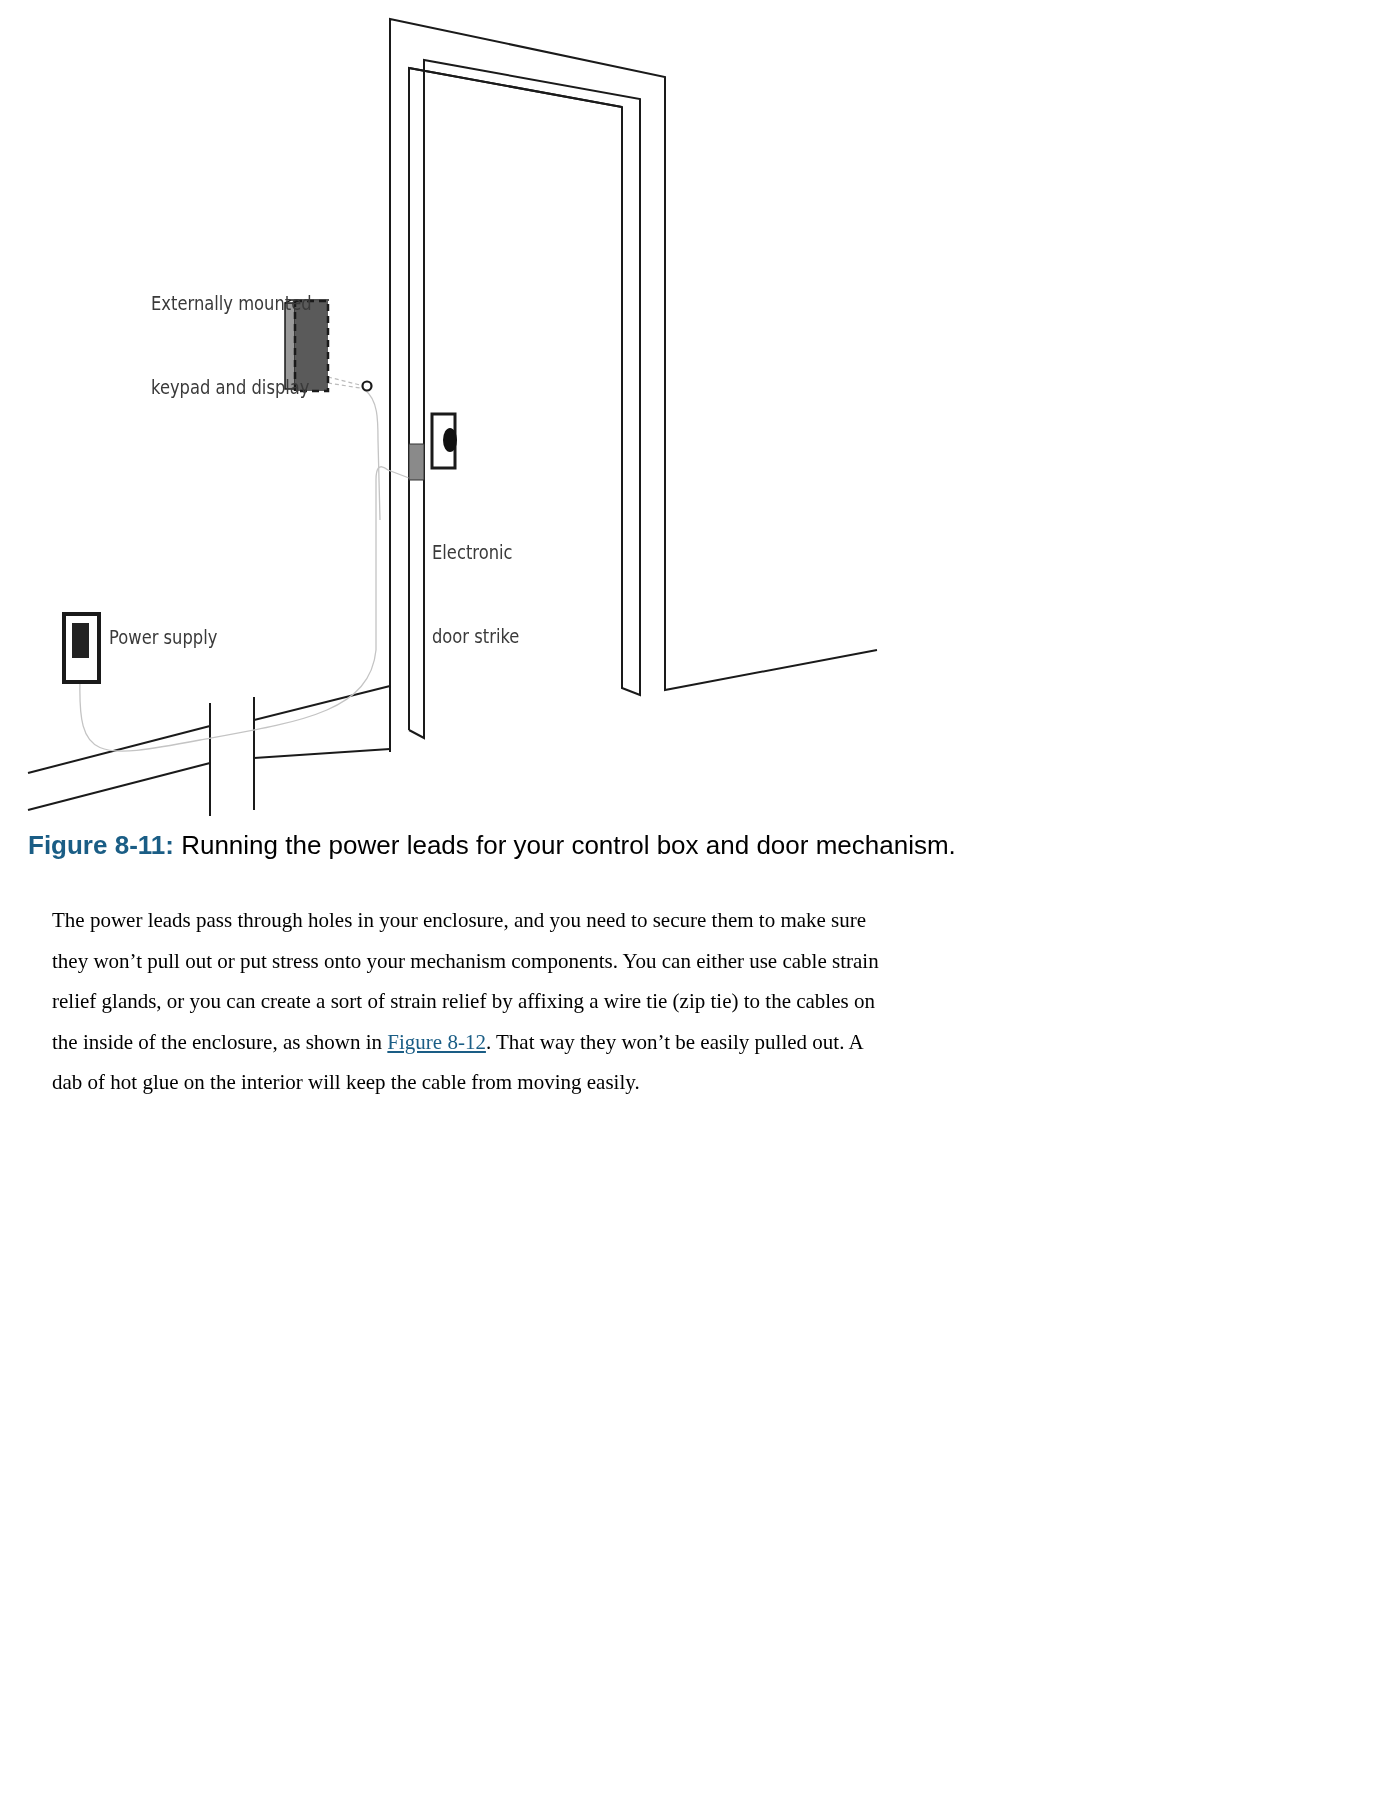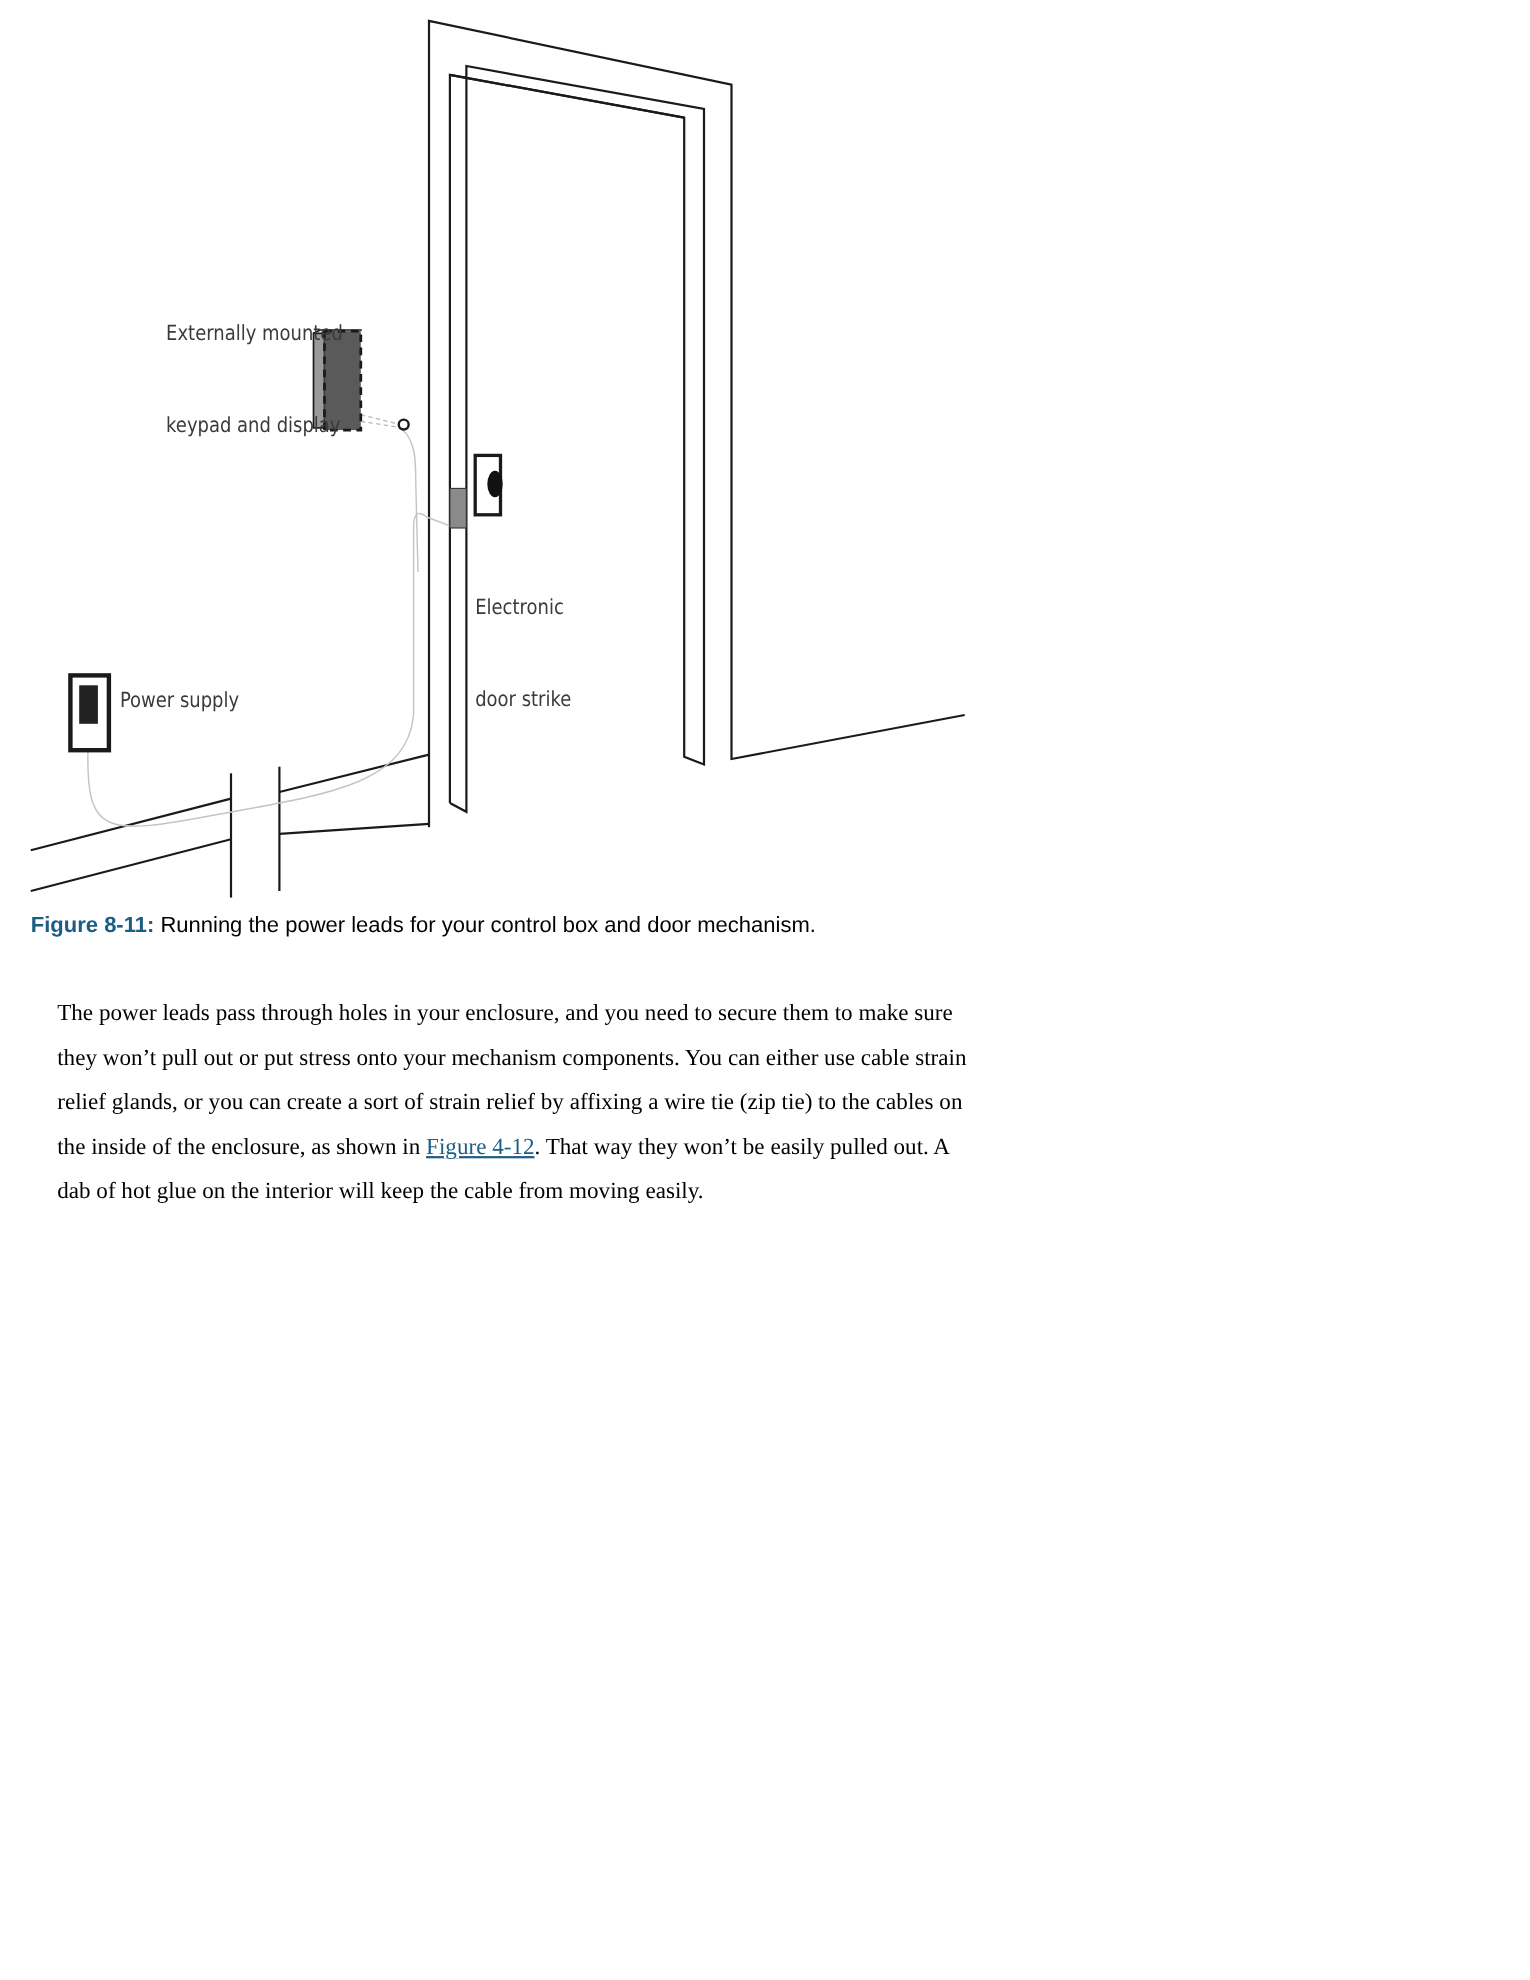--- a/index.html
+++ b/index.html
@@ -13,21 +13,21 @@
     line-height: 28px;
     color: #3a3a3a;
     white-space: pre;
     transform: scaleX(0.86);
     transform-origin: left top;
   }
   .caption {
     position: absolute;
     left: 28px; top: 830px;
     font-family: "Liberation Sans", sans-serif;
-    font-size: 20px;
+    font-size: 26px;
     color: #000;
     white-space: nowrap;
   }
   .caption .fig-num { color: #1a5d85; font-weight: bold; }
   .body-text {
     position: absolute;
     left: 52px; top: 900px;
     width: 1335px;
     font-family: "Liberation Serif", serif;
     font-size: 21px;
@@ -98,15 +98,15 @@
 </div>
 
 <div class="caption">
   <span class="fig-num">Figure 8-11:</span><span> Running the power leads for your control box and door mechanism.</span>
 </div>
 
 <div class="body-text">
   <span class="line">The power leads pass through holes in your enclosure, and you need to secure them to make sure</span>
   <span class="line">they won’t pull out or put stress onto your mechanism components. You can either use cable strain</span>
   <span class="line">relief glands, or you can create a sort of strain relief by affixing a wire tie (zip tie) to the cables on</span>
-  <span class="line"><span>the inside of the enclosure, as shown in </span><a href="#">Figure 4-12</a><span>. That way they won’t be easily pulled out. A</span></span>
+  <span class="line"><span>the inside of the enclosure, as shown in </span><a href="#">Figure 8-12</a><span>. That way they won’t be easily pulled out. A</span></span>
   <span class="line">dab of hot glue on the interior will keep the cable from moving easily.</span>
 </div>
 
 </body></html>

